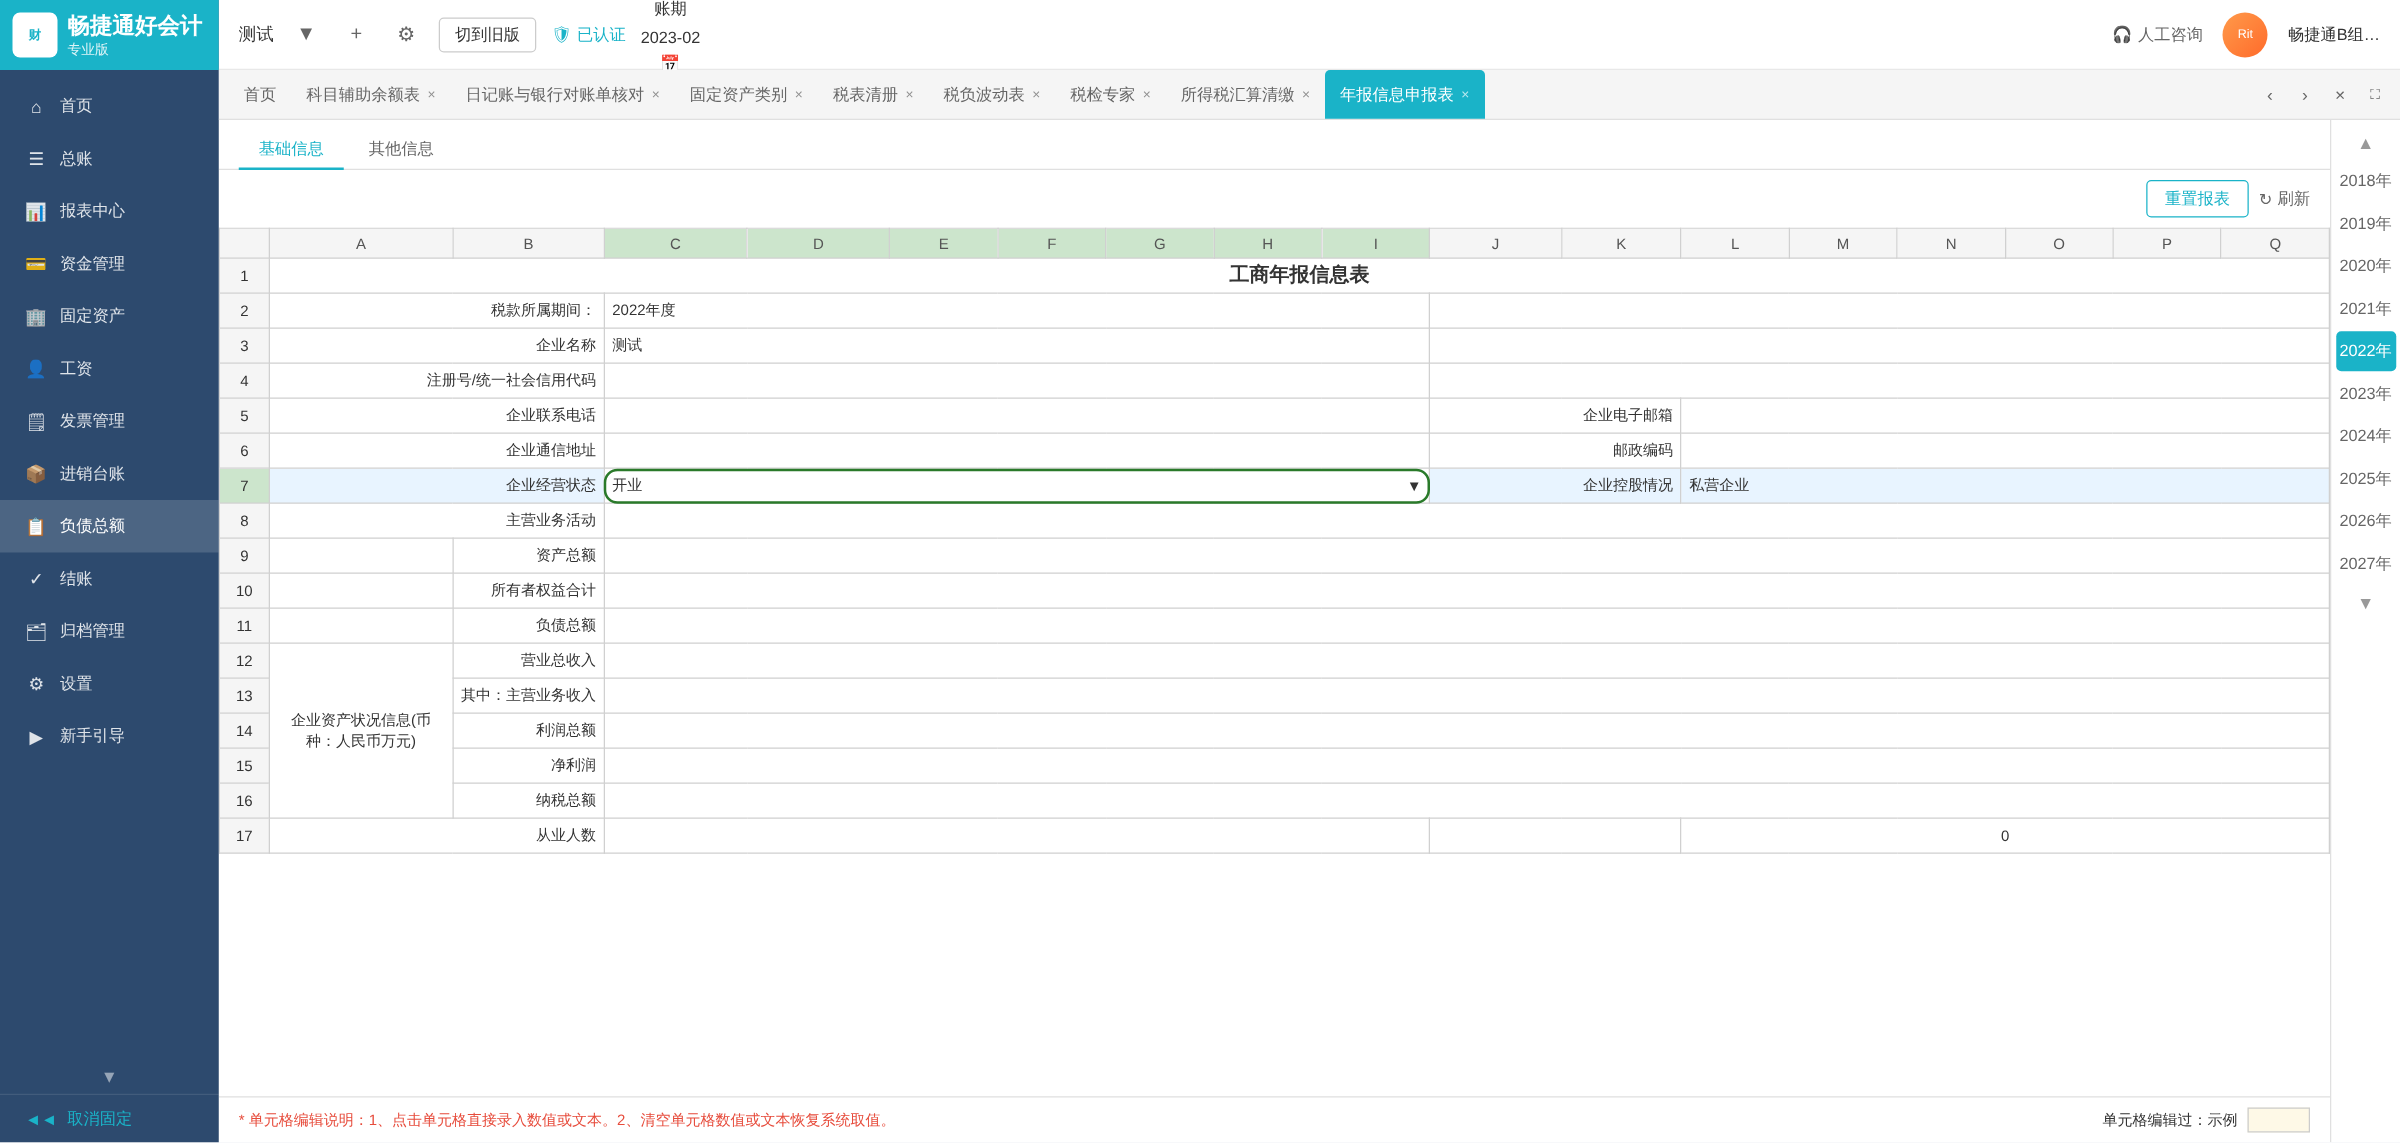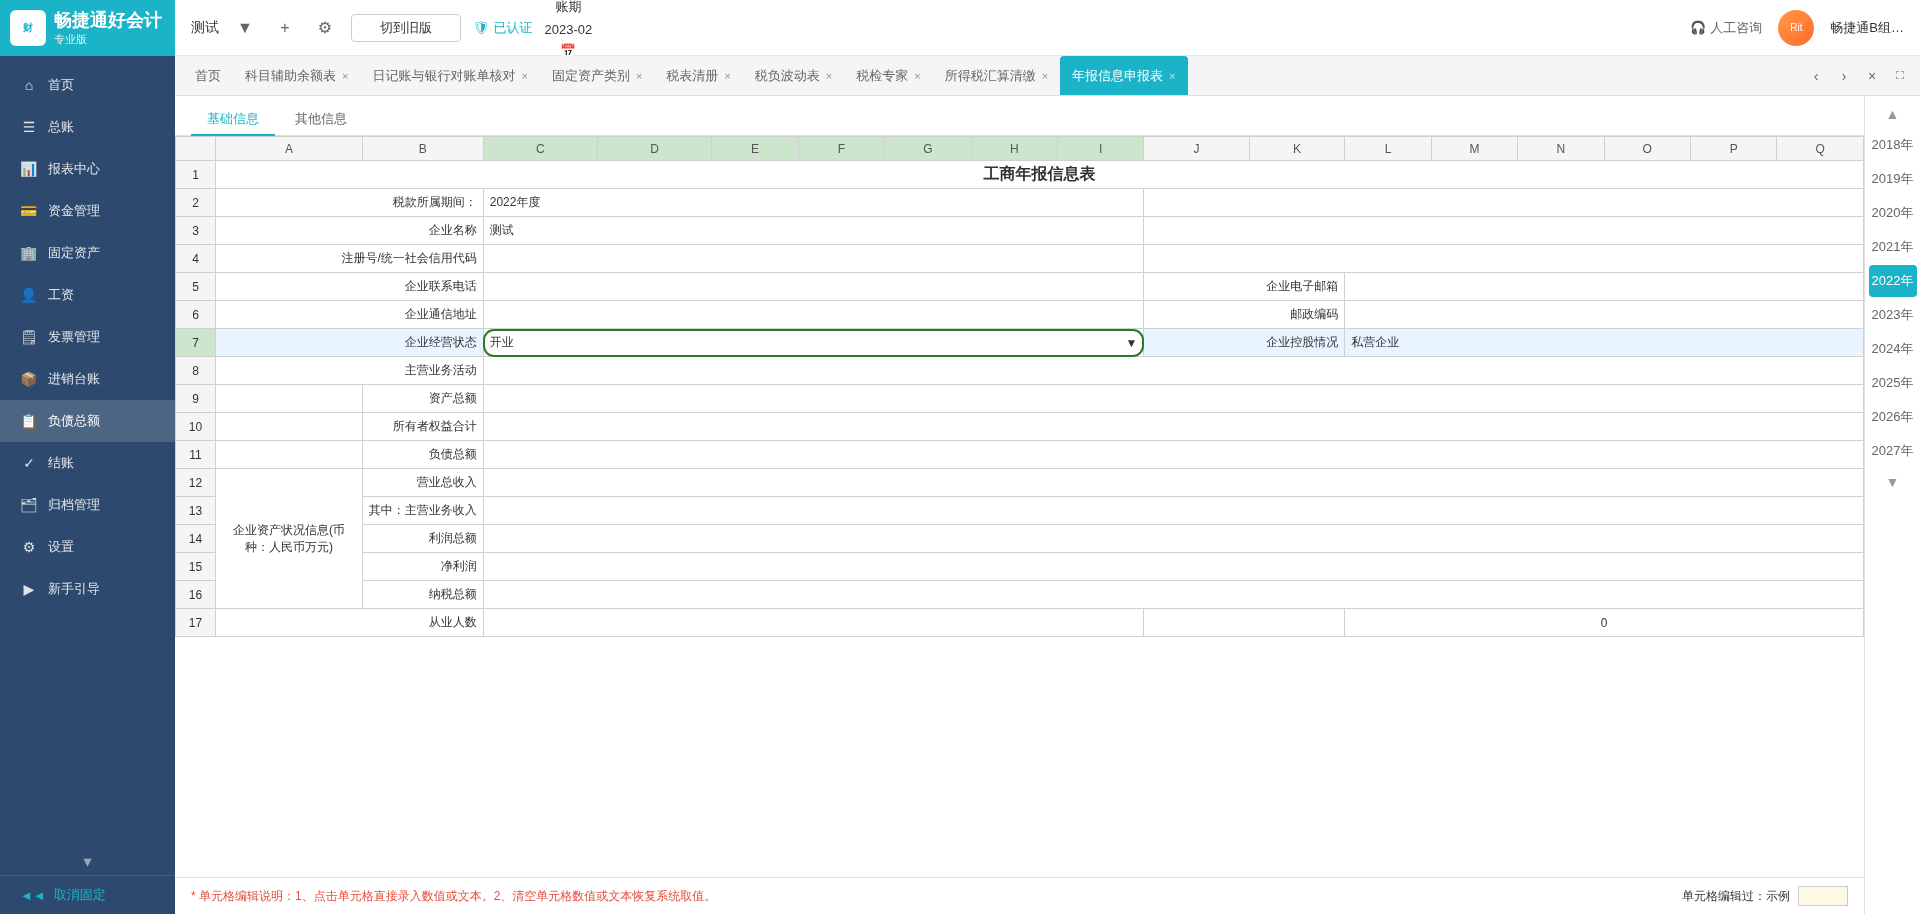--- a/index.html
+++ b/index.html
@@ -107,21 +107,21 @@
     .topbar-btn {
       width: 28px; height: 28px;
       border: none; background: none;
       cursor: pointer;
       display: flex; align-items: center; justify-content: center;
       color: #666; font-size: 16px;
     }
     .topbar-switch-btn {
       border: 1px solid #ccc;
       border-radius: 4px;
-      padding: 4px 28px;
+      padding: 4px 12px;
       background: white;
       cursor: pointer;
       font-size: 13px;
       color: #333;
     }
     .topbar-cert {
       display: flex; align-items: center; gap: 4px;
       color: #1ab3c8; font-size: 13px;
     }
     .topbar-period {
@@ -528,20 +528,27 @@
 
       <div class="sub-tabs">
         <div class="sub-tab active">
           <span>基础信息</span>
         </div>
         <div class="sub-tab">
           <span>其他信息</span>
         </div>
       </div>
 
+      <div class="toolbar-row">
+        <button class="reset-btn">重置报表</button>
+        <button class="refresh-btn">
+          <span>↻</span>
+          <span>刷新</span>
+        </button>
+      </div>
 
       <div class="grid-wrapper">
         <table class="spreadsheet">
           <colgroup>
             <col style="width:40px">
             <col style="width:155px">
             <col style="width:120px">
             <col style="width:120px">
             <col style="width:120px">
             <col style="width:90px">

